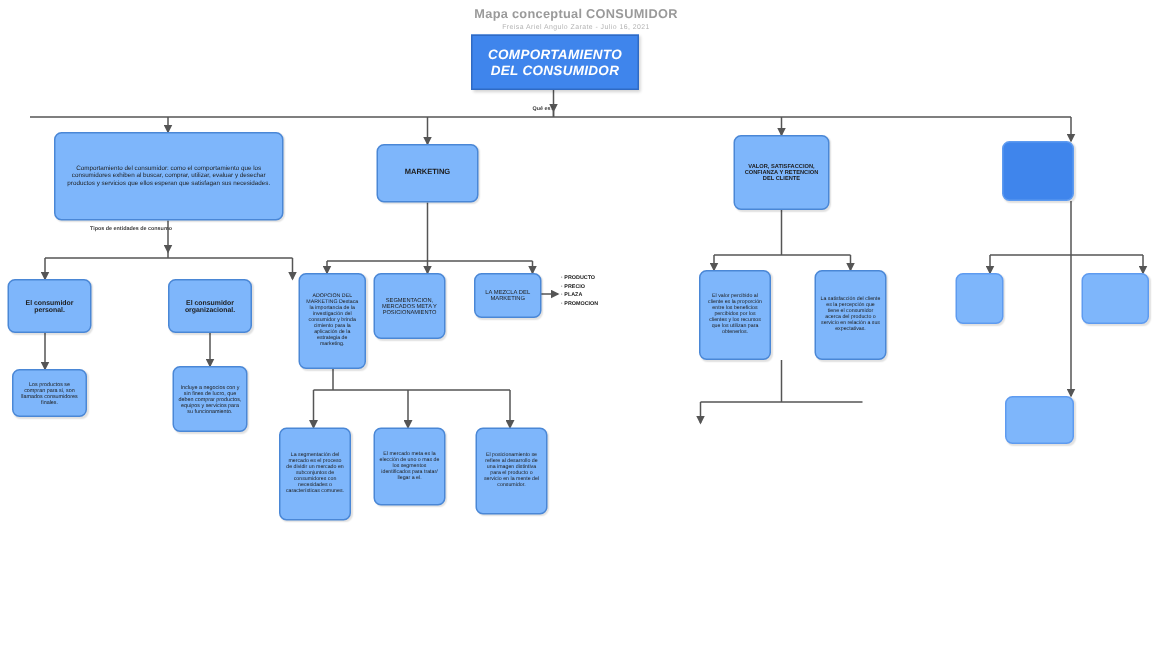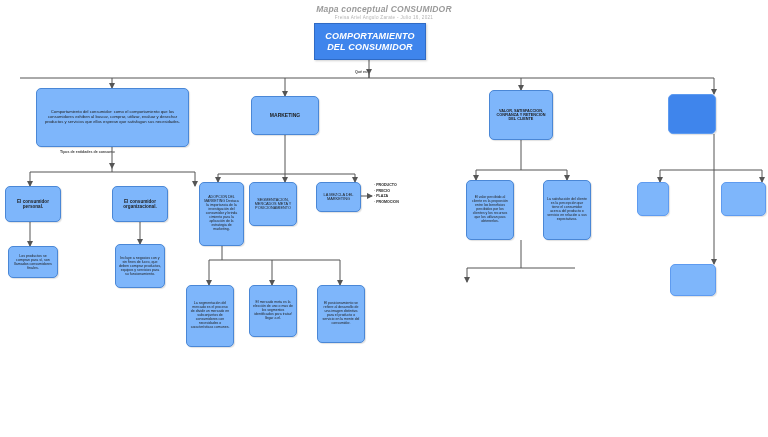--- a/index.html
+++ b/index.html
@@ -6,21 +6,21 @@
   body{
     width:768px;height:437px;position:relative;overflow:hidden;
     font-family:"Liberation Sans", sans-serif;
     color:#1b1b1b;
   }
   #canvas{position:absolute;inset:0;}
   svg#wires{position:absolute;left:0;top:0;width:768px;height:437px;overflow:visible;}
 
   .doc-title{
     position:absolute;left:0;right:0;top:4px;text-align:center;
-    font-size:8.5px;font-weight:bold;color:#9a9a9a;letter-spacing:.2px;font-style:italic;
+    font-size:8.5px;font-weight:bold;color:#9a9a9a;letter-spacing:.2px;
   }
   .doc-sub{
     position:absolute;left:0;right:0;top:15px;text-align:center;
     font-size:4.6px;color:#b3b3b3;letter-spacing:.3px;
   }
 
   .node{
     position:absolute;box-sizing:border-box;
     background:#7eb6fb;border:1px solid #4a87d6;border-radius:5px;
     display:flex;align-items:center;justify-content:center;

